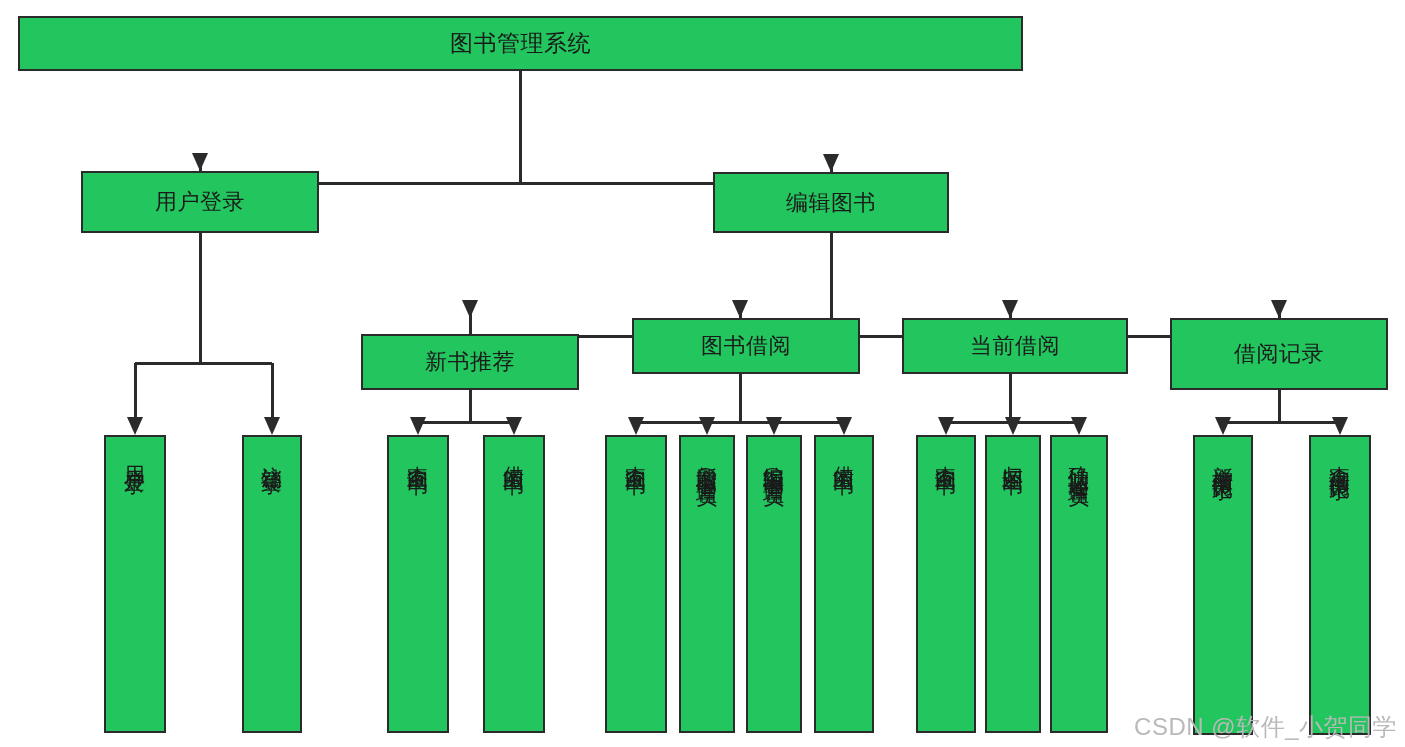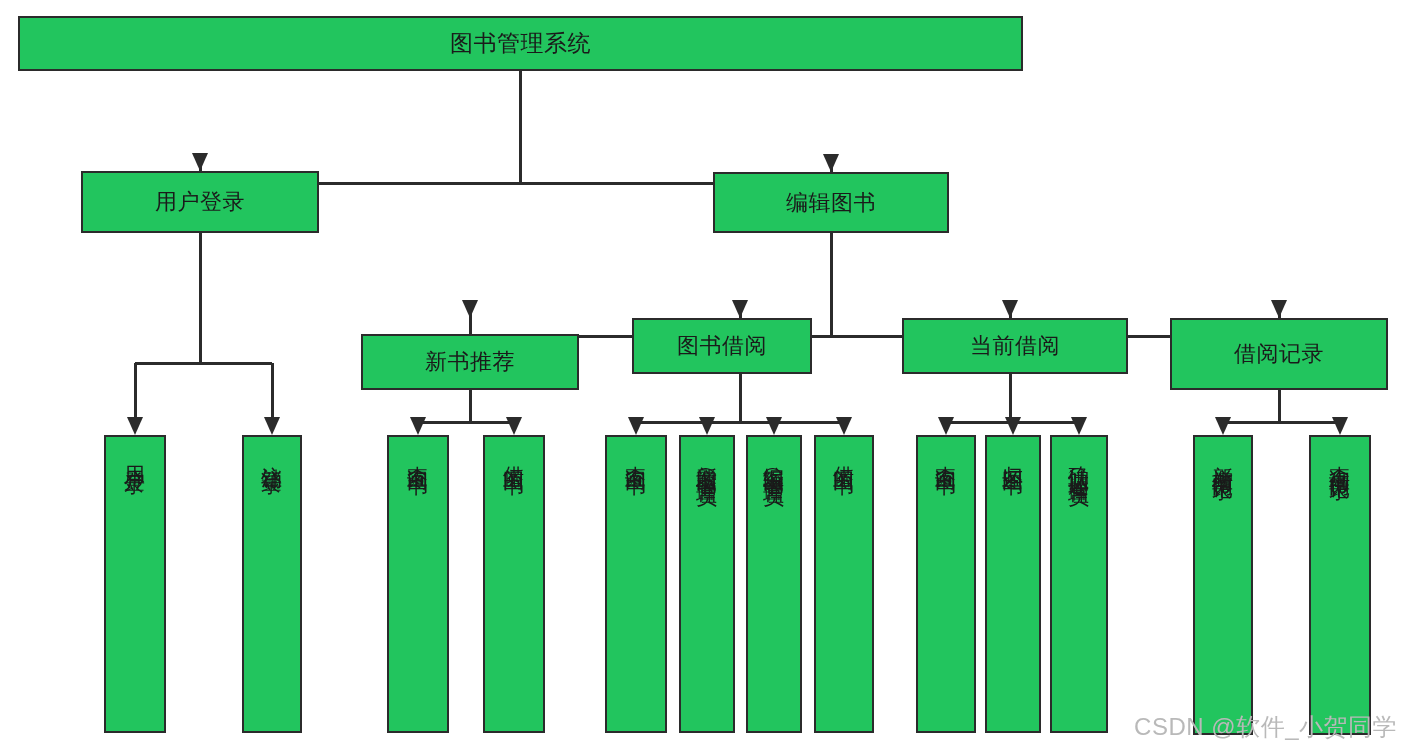--- a/index.html
+++ b/index.html
@@ -133,21 +133,21 @@
       </div>
       <div class="node horiz" style="left: 81px; top: 171px; width: 238px; height: 62px;">
         <span class="label">用户登录</span>
       </div>
       <div class="node horiz" style="left: 713px; top: 172px; width: 236px; height: 61px;">
         <span class="label">编辑图书</span>
       </div>
       <div class="node horiz" style="left: 361px; top: 334px; width: 218px; height: 56px;">
         <span class="label">新书推荐</span>
       </div>
-      <div class="node horiz" style="left: 632px; top: 318px; width: 180px; height: 56px;">
+      <div class="node horiz" style="left: 632px; top: 318px; width: 228px; height: 56px;">
         <span class="label">图书借阅</span>
       </div>
       <div class="node horiz" style="left: 902px; top: 318px; width: 226px; height: 56px;">
         <span class="label">当前借阅</span>
       </div>
       <div class="node horiz" style="left: 1170px; top: 318px; width: 218px; height: 72px;">
         <span class="label">借阅记录</span>
       </div>
       <div class="node vert" style="left: 104px; top: 435px; width: 62px; height: 298px;">
         <span class="label">用户登录</span>

